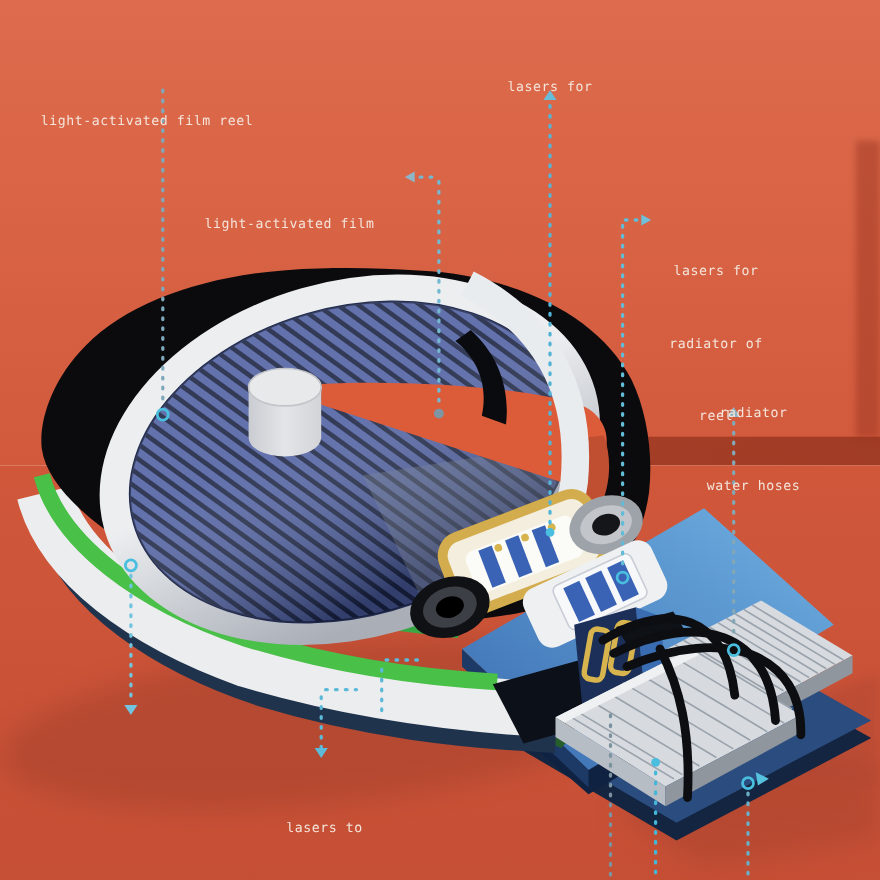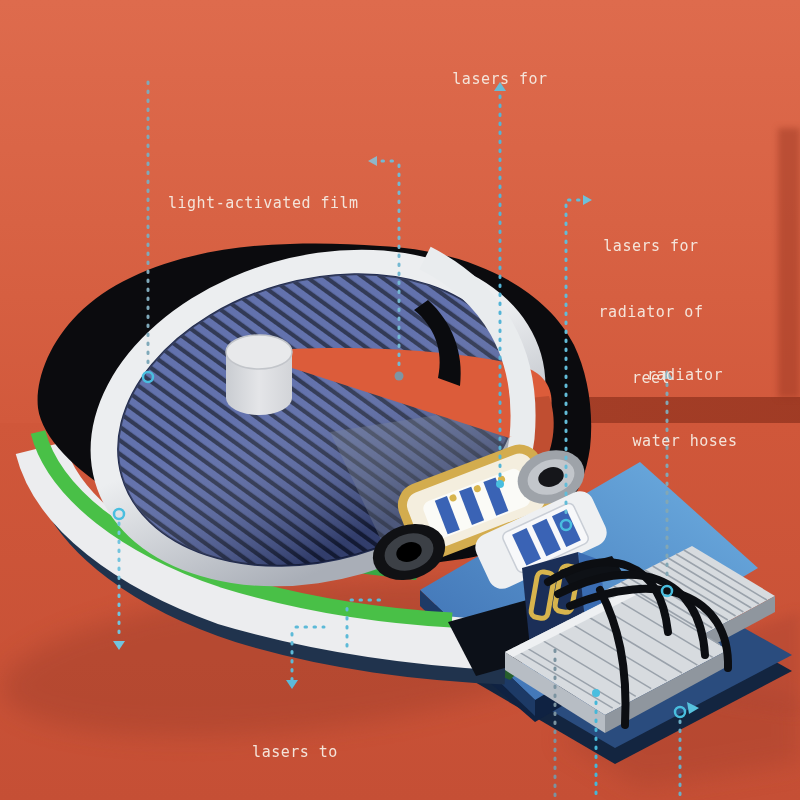--- a/index.html
+++ b/index.html
@@ -10,21 +10,21 @@
   .wall{position:absolute;left:0;top:0;width:800px;height:423px;
         background:linear-gradient(180deg,var(--bg-top) 0%,var(--bg-mid) 70%,var(--bg-low) 100%);}
   .junction{position:absolute;left:0;top:397px;width:800px;height:26px;
         background:linear-gradient(90deg,rgba(154,56,34,0) 0%,rgba(154,56,34,0) 52%,rgba(148,52,31,.75) 72%,rgba(148,52,31,.8) 100%);}
   .floor{position:absolute;left:0;top:423px;width:800px;height:377px;
         background:linear-gradient(180deg,var(--floor-top) 0%,var(--floor-bot) 100%);}
   .rsliver{position:absolute;left:778px;top:128px;width:22px;height:270px;
         background:rgba(148,50,30,.45);filter:blur(3px);}
   svg{position:absolute;left:0;top:0;}
   
-  .lbl{position:absolute;color:var(--label-text);font-size:15px;line-height:22px;
+  .lbl{position:absolute;color:var(--label-text);font-size:12px;line-height:22px;
        letter-spacing:.5px;white-space:pre;z-index:30;}
   .lbl.ctr{text-align:center;transform:translateX(-50%);}
   #overlay{z-index:20;pointer-events:none;}
   .ld{fill:none;stroke-width:3;stroke-linecap:round;stroke-dasharray:1.5 7.5;}
 </style>
 </head>
 <body>
 
 <div id="stage">
 
@@ -253,22 +253,25 @@
       <circle cx="596" cy="693" r="4" style="fill:var(--marker)"></circle>
       <path class="ld" stroke="#45b7d8" d="M596,702 V800"></path>
     </g>
     <g>
       <circle cx="680" cy="712" r="5" fill="none" style="stroke:var(--marker)" stroke-width="2.5"></circle>
       <polygon points="699,708 687,702 689,714" fill="#57c2de"></polygon>
       <path class="ld" stroke="#6aaec6" d="M680,721 V800"></path>
     </g>
   </svg>
 
-
-  <div class="lbl" style="left:168px;top:148px">
+  <div class="lbl" style="left:37px;top:55px">
+    <div>light-activated film reel</div>
+  </div>
+
+  <div class="lbl" style="left:186px;top:148px">
     <div>light-activated film</div>
   </div>
 
   <div class="lbl ctr" style="left:500px;top:17px;line-height:25px">
     <div>lasers for</div>
   </div>
 
   <div class="lbl ctr" style="left:651px;top:191px">
     <div>lasers for</div>
     <div>radiator of</div>

